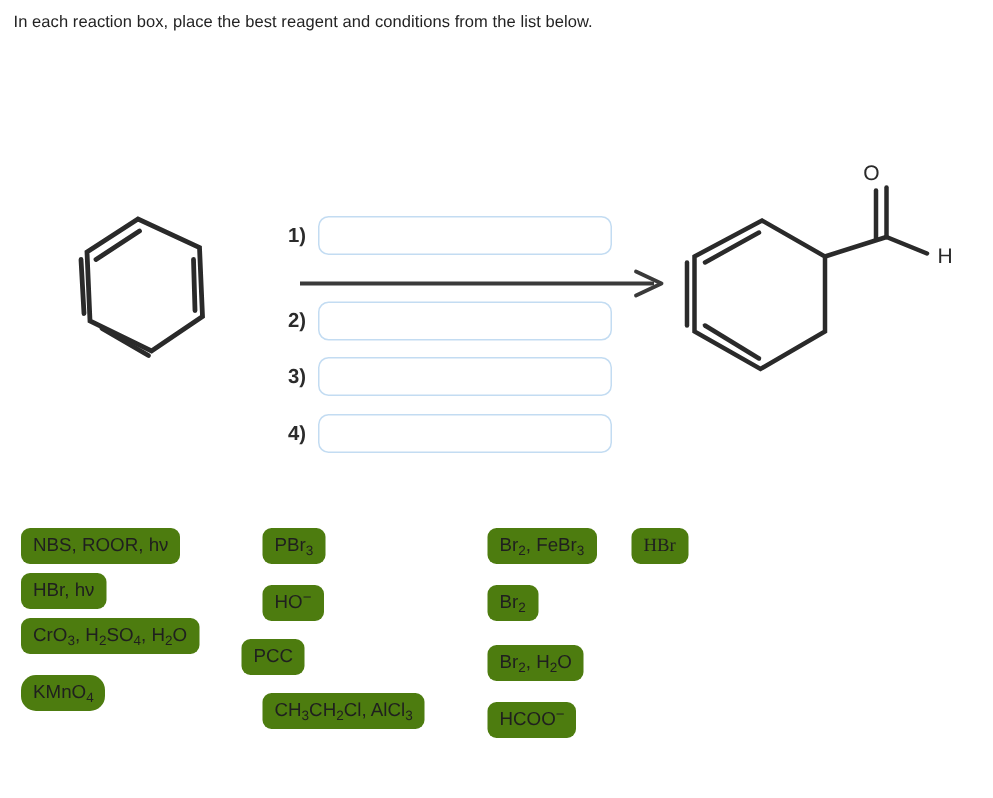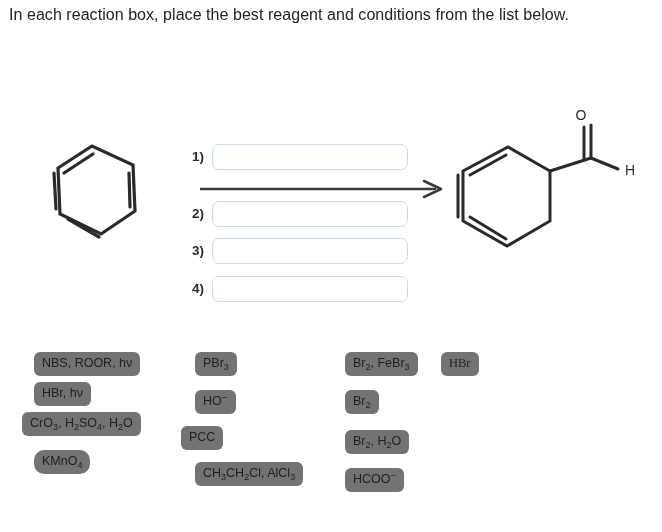--- a/index.html
+++ b/index.html
@@ -18,21 +18,21 @@
     background: #ffffff;
     overflow: hidden;
   }
 
   
   .prompt {
     position: absolute;
     left: 9px;
     top: 7px;
     width: 645px;
-    font-size: 16px;
+    font-size: 11px;
     line-height: 16px;
     color: #232323;
     letter-spacing: 0.05px;
   }
 
   
   .scheme {
     position: absolute;
     left: 0;
     top: 95px;
@@ -79,31 +79,30 @@
   
   .bank {
     position: absolute;
     left: 0;
     top: 340px;
     width: 662px;
     height: 192px;
   }
   .pill {
     position: absolute;
-    background: #737373;
+    background: #4d7c0f;
     border-radius: 6px;
     color: #1f1f1f;
     font-size: 12.5px;
     line-height: 1;
     padding: 5px 8px 6px 8px;
     white-space: nowrap;
     box-sizing: border-box;
     cursor: move;
     user-select: none;
-    margin-left: 20px;
   }
   .pill sub {
     font-size: 9px;
     vertical-align: baseline;
     position: relative;
     bottom: -3px;
   }
   .pill sup {
     font-size: 10px;
     vertical-align: baseline;
@@ -182,21 +181,21 @@
       </g>
       <text class="atomlabel" x="131" y="17" text-anchor="middle">O</text>
       <text class="atomlabel" x="175" y="72" text-anchor="start">H</text>
     </svg>
 
   </div>
 
   <div class="bank">
       <div class="pill" draggable="true" style="left: 14px; top: 12px;">NBS, ROOR, hν</div>
       <div class="pill" draggable="true" style="left: 14px; top: 42px;">HBr, hν</div>
-      <div class="pill" draggable="true" style="left: 2px; top: 72px;">CrO<sub>3</sub>, H<sub>2</sub>SO<sub>4</sub>, H<sub>2</sub>O</div>
+      <div class="pill" draggable="true" style="left: 14px; top: 72px;">CrO<sub>3</sub>, H<sub>2</sub>SO<sub>4</sub>, H<sub>2</sub>O</div>
       <div class="pill" draggable="true" style="left: 14px; top: 110px; border-radius: 10px;">KMnO<sub>4</sub></div>
       <div class="pill" draggable="true" style="left: 175px; top: 12px;">PBr<sub>3</sub></div>
       <div class="pill" draggable="true" style="left: 175px; top: 50px;">HO<sup>−</sup></div>
       <div class="pill" draggable="true" style="left: 161px; top: 86px;">PCC</div>
       <div class="pill" draggable="true" style="left: 175px; top: 122px;">CH<sub>3</sub>CH<sub>2</sub>Cl, AlCl<sub>3</sub></div>
       <div class="pill" draggable="true" style="left: 325px; top: 12px;">Br<sub>2</sub>, FeBr<sub>3</sub></div>
       <div class="pill" draggable="true" style="left: 325px; top: 50px;">Br<sub>2</sub></div>
       <div class="pill" draggable="true" style="left: 325px; top: 90px; text-align: right;">Br<sub>2</sub>, H<sub>2</sub>O</div>
       <div class="pill" draggable="true" style="left: 325px; top: 128px;">HCOO<sup>−</sup></div>
       <div class="pill" draggable="true" style="left: 421px; top: 12px; font-family: Liberation Serif, serif;">HBr</div>

